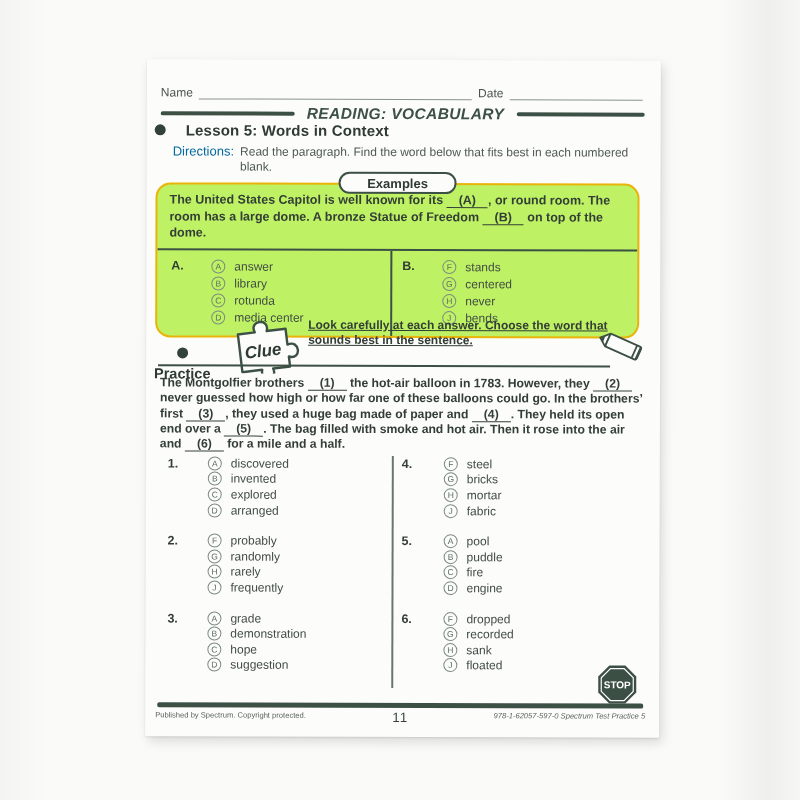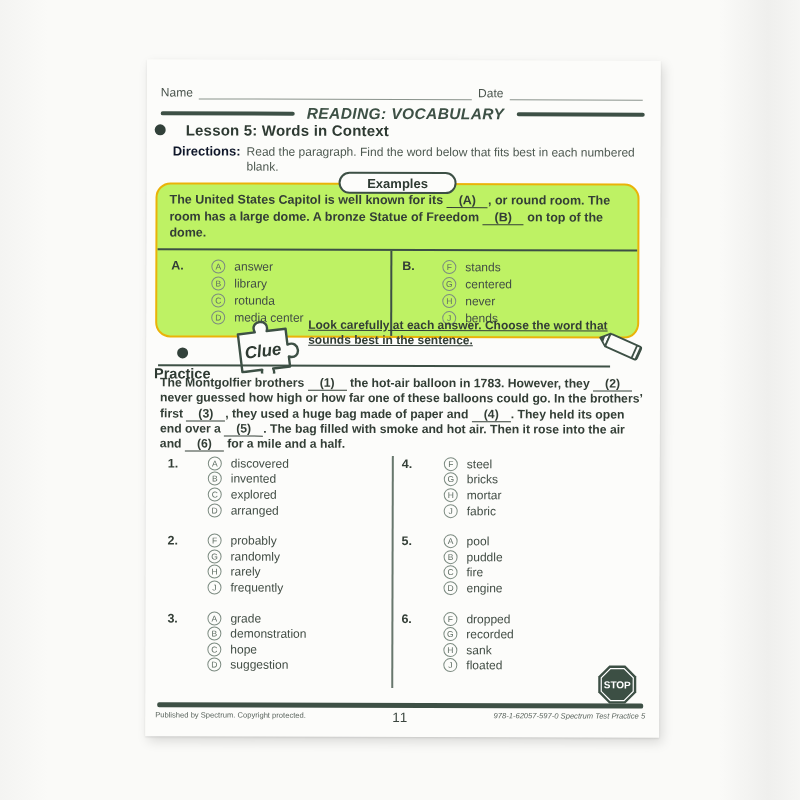--- a/index.html
+++ b/index.html
@@ -28,21 +28,21 @@
   .thick-line { height:4.5px; background:#3d5045; border-radius:2px; }
   .thick-line.l { width:134px; }
   .thick-line.r { flex:1; }
   .section-title { font-size:15.5px; font-weight:bold; font-style:italic; color:#3d5045; letter-spacing:.4px; white-space:nowrap;text-align:right; }
 
   
   .lesson-row { top:62px; left:8px; display:flex; align-items:center; gap:20px; }
   .bullet { width:11px; height:11px; border-radius:50%; background:#32413a; flex:0 0 auto; }
   .lesson-title { font-size:15px; font-weight:bold; color:#2e3a32; letter-spacing:.2px; }
   .directions-row { top:84px; left:26px; display:flex; gap:6px; }
-  .directions-label { font-size:13px; font-weight:bold; color:#0f172a; white-space:nowrap; }
+  .directions-label { font-size:13px; font-weight:normal; color:#0369a1; white-space:nowrap; }
   .directions-text { font-size:12px; color:#4e5951; width:404px; line-height:15px; padding-top:1px; }
 
   
   .examples { top:112px; left:9px; width:484px; }
   .examples-tab {
     position:absolute; top:0; left:50%; transform:translateX(-50%);
     width:118px; height:22px; border:2px solid #3d5045; border-radius:11px;
     background:#fcfcfa; z-index:2; display:flex; align-items:center; justify-content:center;
     font-size:13px; font-weight:bold; color:#2e3a32;
   }

